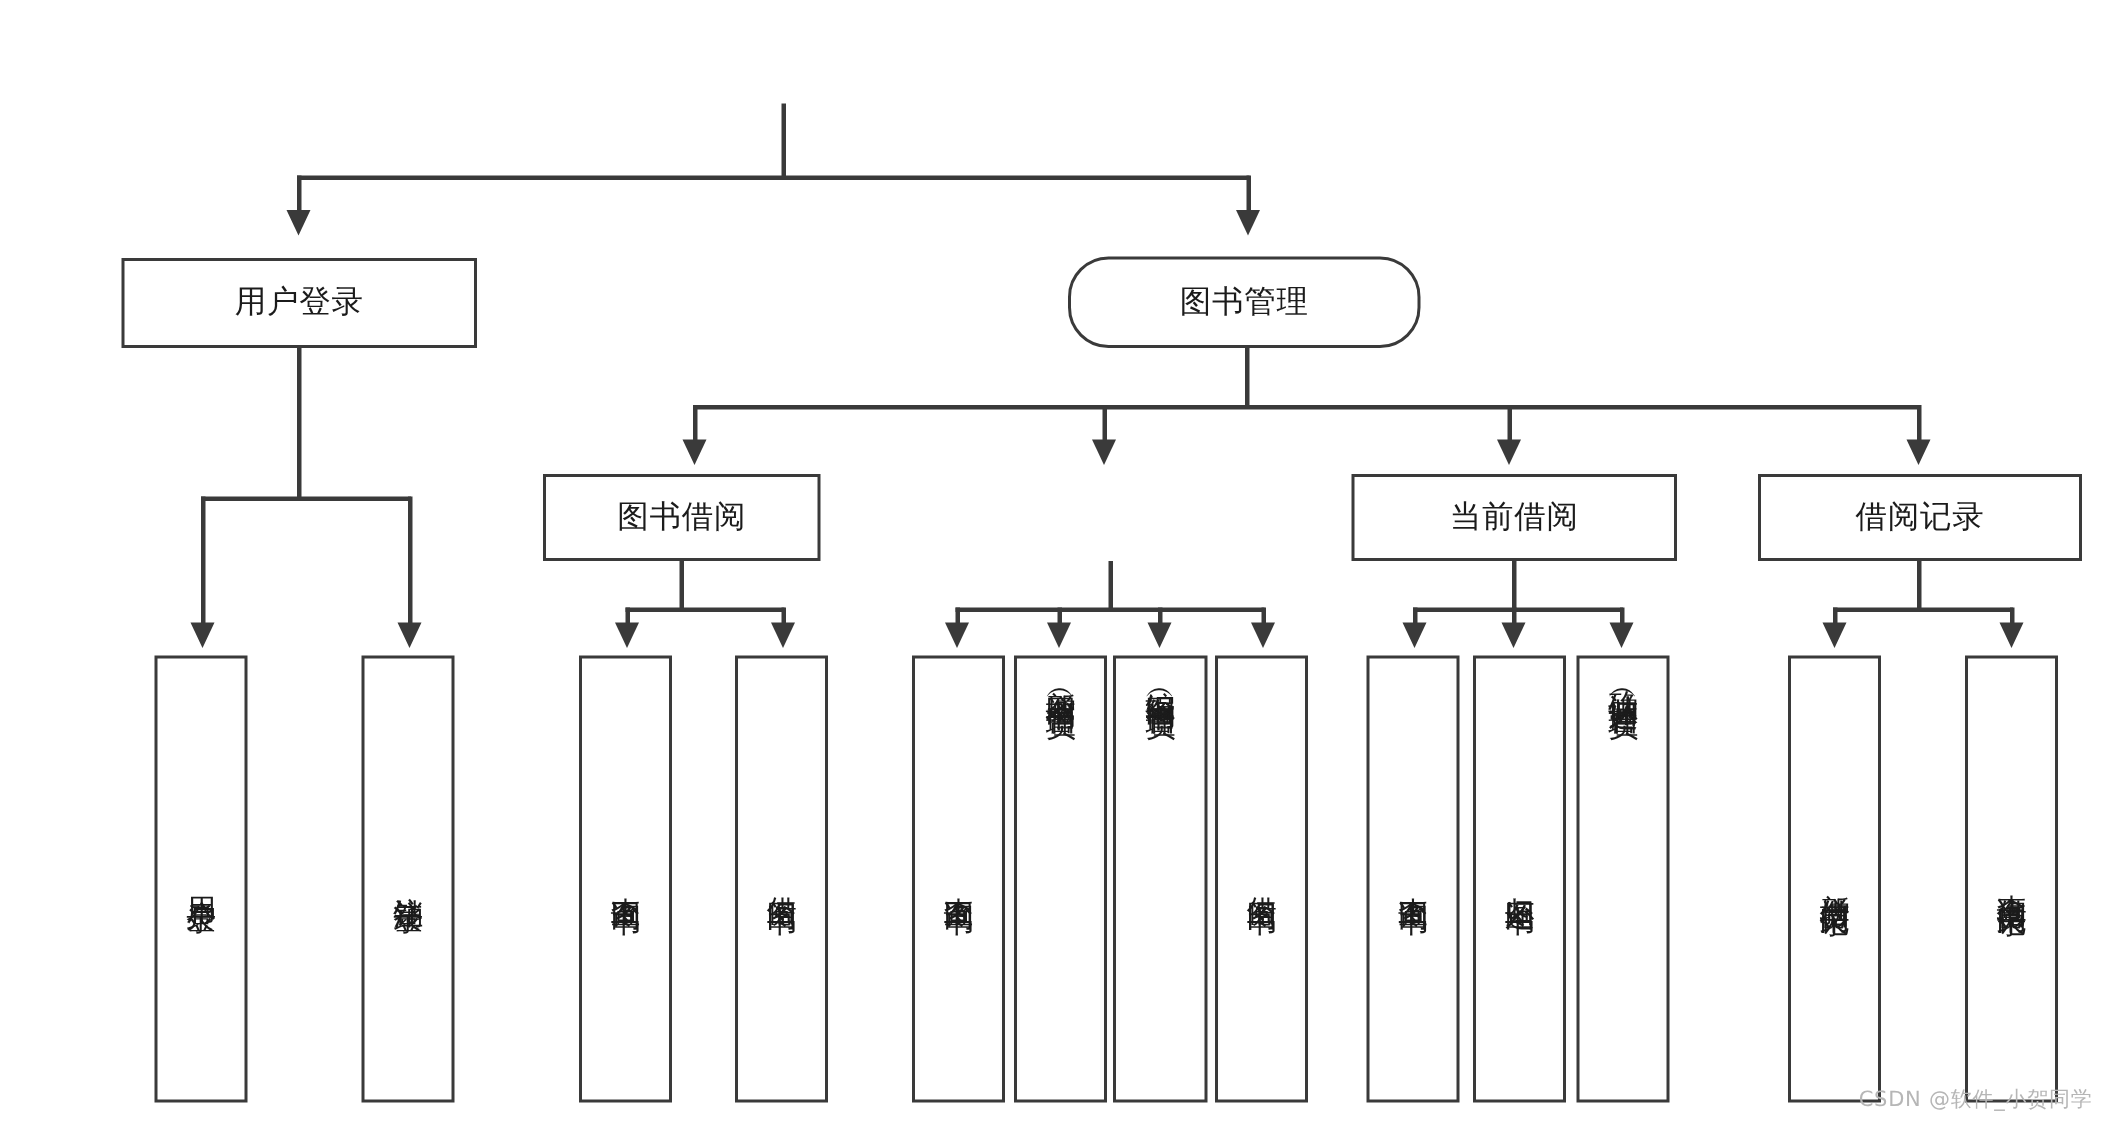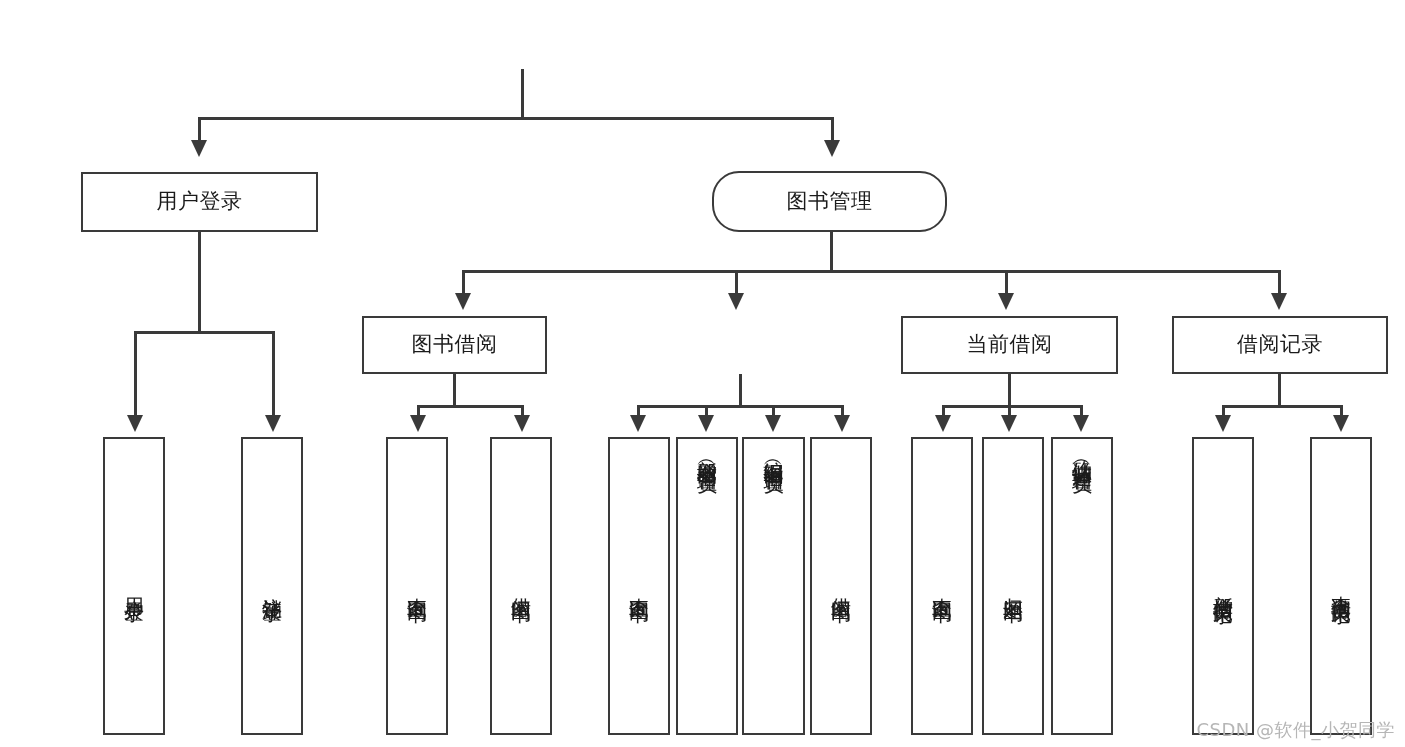--- a/index.html
+++ b/index.html
@@ -72,21 +72,21 @@
     height: 0;
     border-left: 8px solid transparent;
     border-right: 8px solid transparent;
     border-top: 17px solid #3a3a3a;
   }
   
   #watermark {
     position: absolute;
     right: 10px;
     bottom: 5px;
-    font-size: 18px;
+    font-size: 14px;
     color: #b6b6b6;
     white-space: nowrap;
     letter-spacing: 0.5px;
   }
 </style>
 </head>
 <body>
 
 <div id="diagram-canvas">
 

